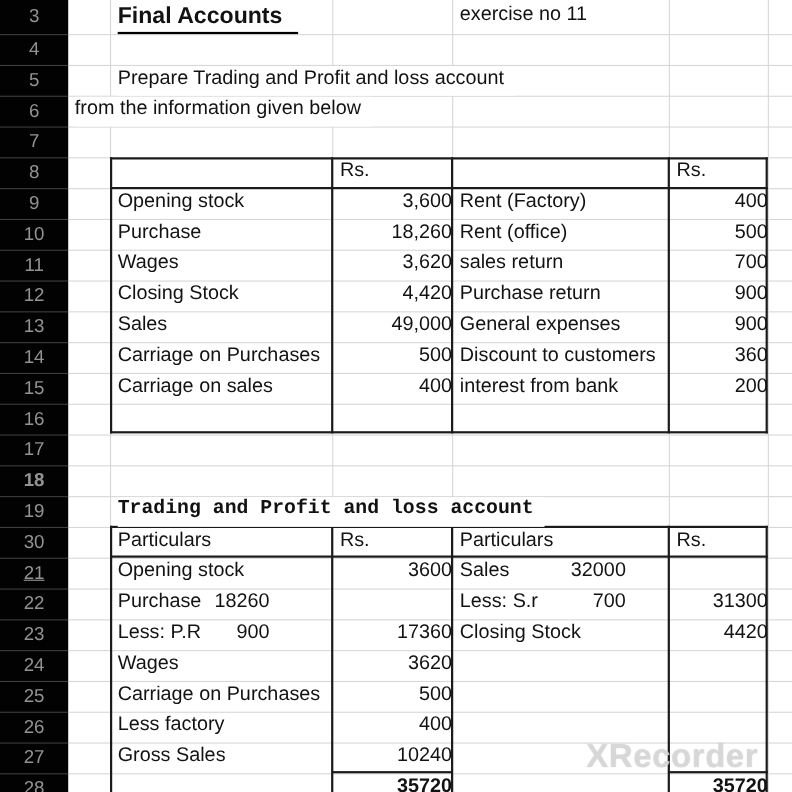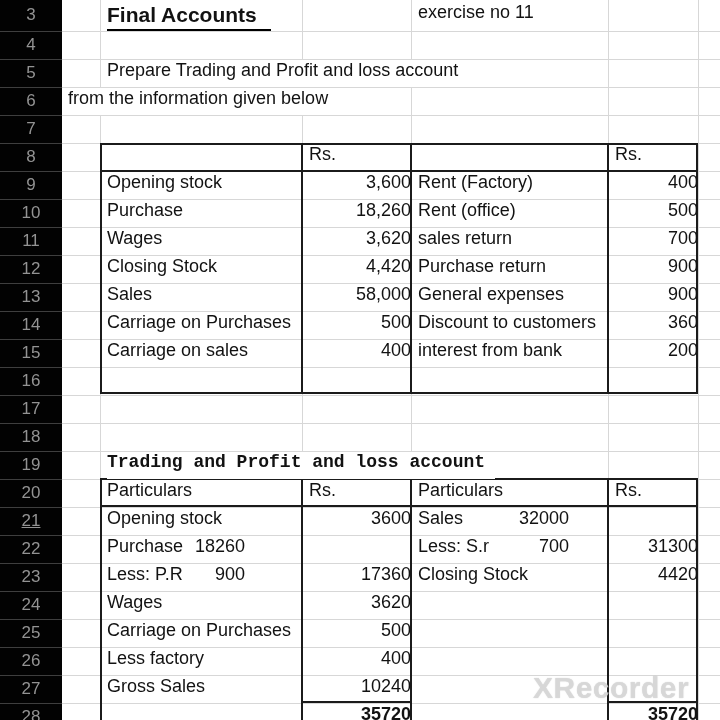--- a/index.html
+++ b/index.html
@@ -58,23 +58,23 @@
       <div class="rownum" style="top: 143px;">8</div>
       <div class="rownum" style="top: 171px;">9</div>
       <div class="rownum" style="top: 199px;">10</div>
       <div class="rownum" style="top: 227px;">11</div>
       <div class="rownum" style="top: 255px;">12</div>
       <div class="rownum" style="top: 283px;">13</div>
       <div class="rownum" style="top: 311px;">14</div>
       <div class="rownum" style="top: 339px;">15</div>
       <div class="rownum" style="top: 367px;">16</div>
       <div class="rownum" style="top: 395px;">17</div>
-      <div class="rownum" style="top: 423px;">18</div>
+      <div class="rownum" style="top: 423px; font-weight: bold;">18</div>
       <div class="rownum" style="top: 451px;">19</div>
-      <div class="rownum" style="top: 479px;">20</div>
+      <div class="rownum" style="top: 479px;">30</div>
       <div class="rownum" style="top: 507px; text-decoration: underline;">21</div>
       <div class="rownum" style="top: 535px;">22</div>
       <div class="rownum" style="top: 563px;">23</div>
       <div class="rownum" style="top: 591px;">24</div>
       <div class="rownum" style="top: 619px;">25</div>
       <div class="rownum" style="top: 647px;">26</div>
       <div class="rownum" style="top: 675px;">27</div>
       <div class="rownum" style="top: 703px;">28</div>
     </div>
 
@@ -224,21 +224,21 @@
       <span>Purchase return</span>
     </div>
   <div class="cell colE r12 amt">
       <span>900</span>
     </div>
 
   <div class="cell colB r13 lbl">
       <span>Sales</span>
     </div>
   <div class="cell colC r13 amt">
-      <span>58,000</span>
+      <span>49,000</span>
     </div>
   <div class="cell colD r13 lbl">
       <span>General expenses</span>
     </div>
   <div class="cell colE r13 amt">
       <span>900</span>
     </div>
 
   <div class="cell colB r14 lbl">
       <span>Carriage on Purchases</span>

